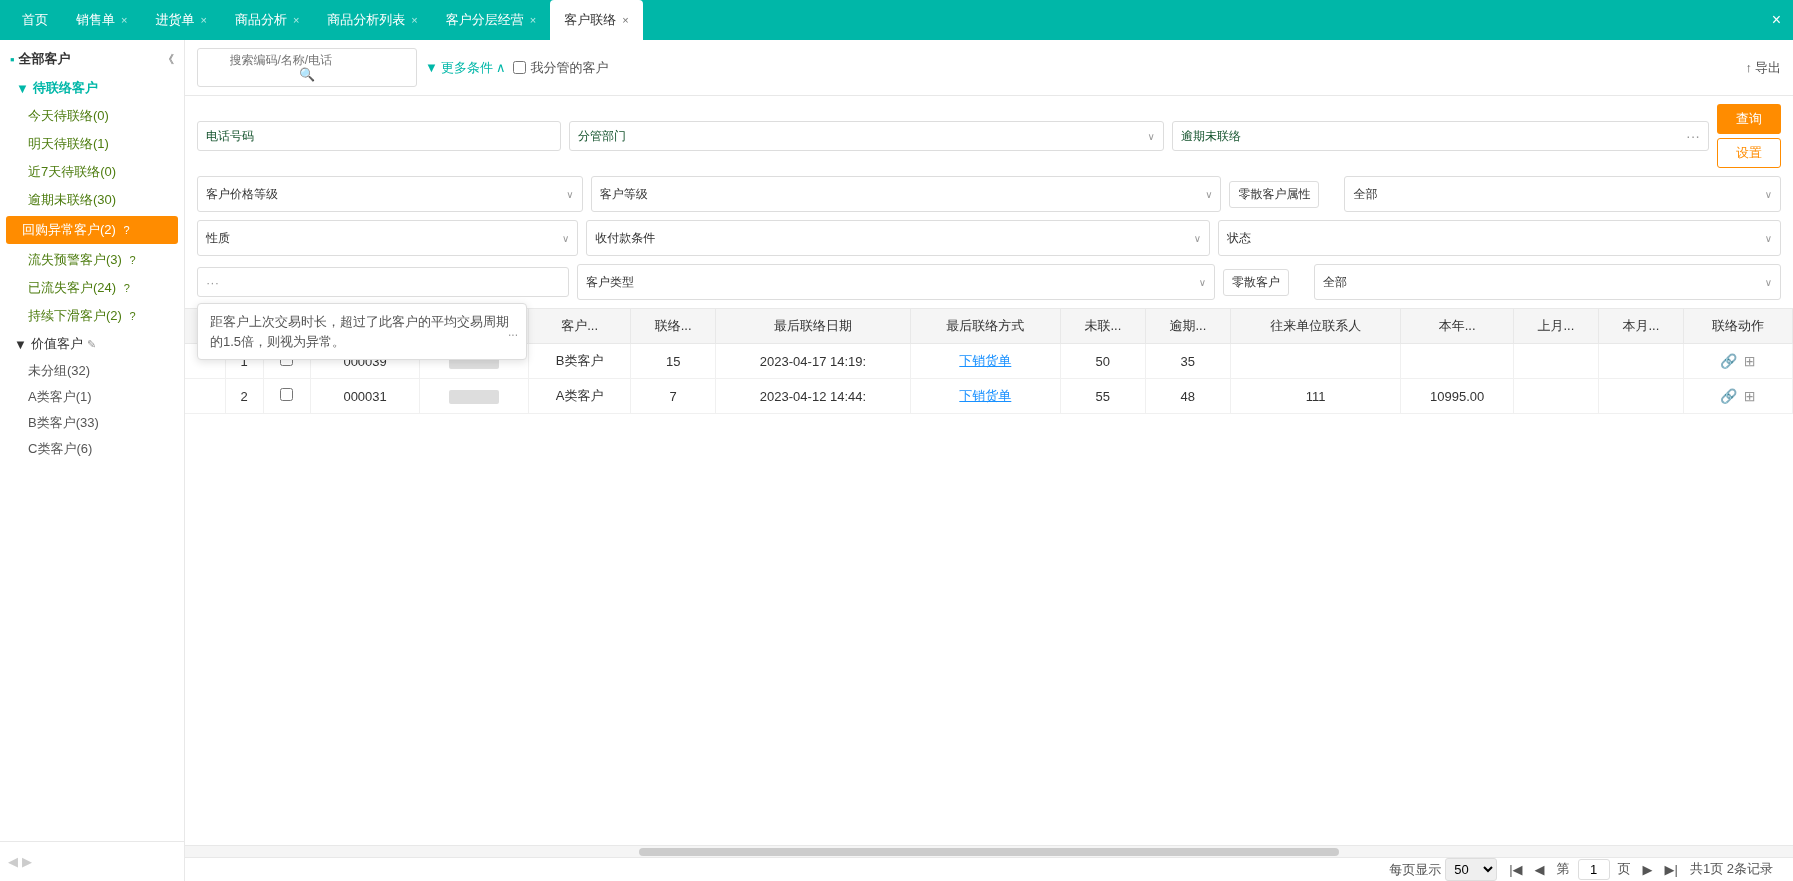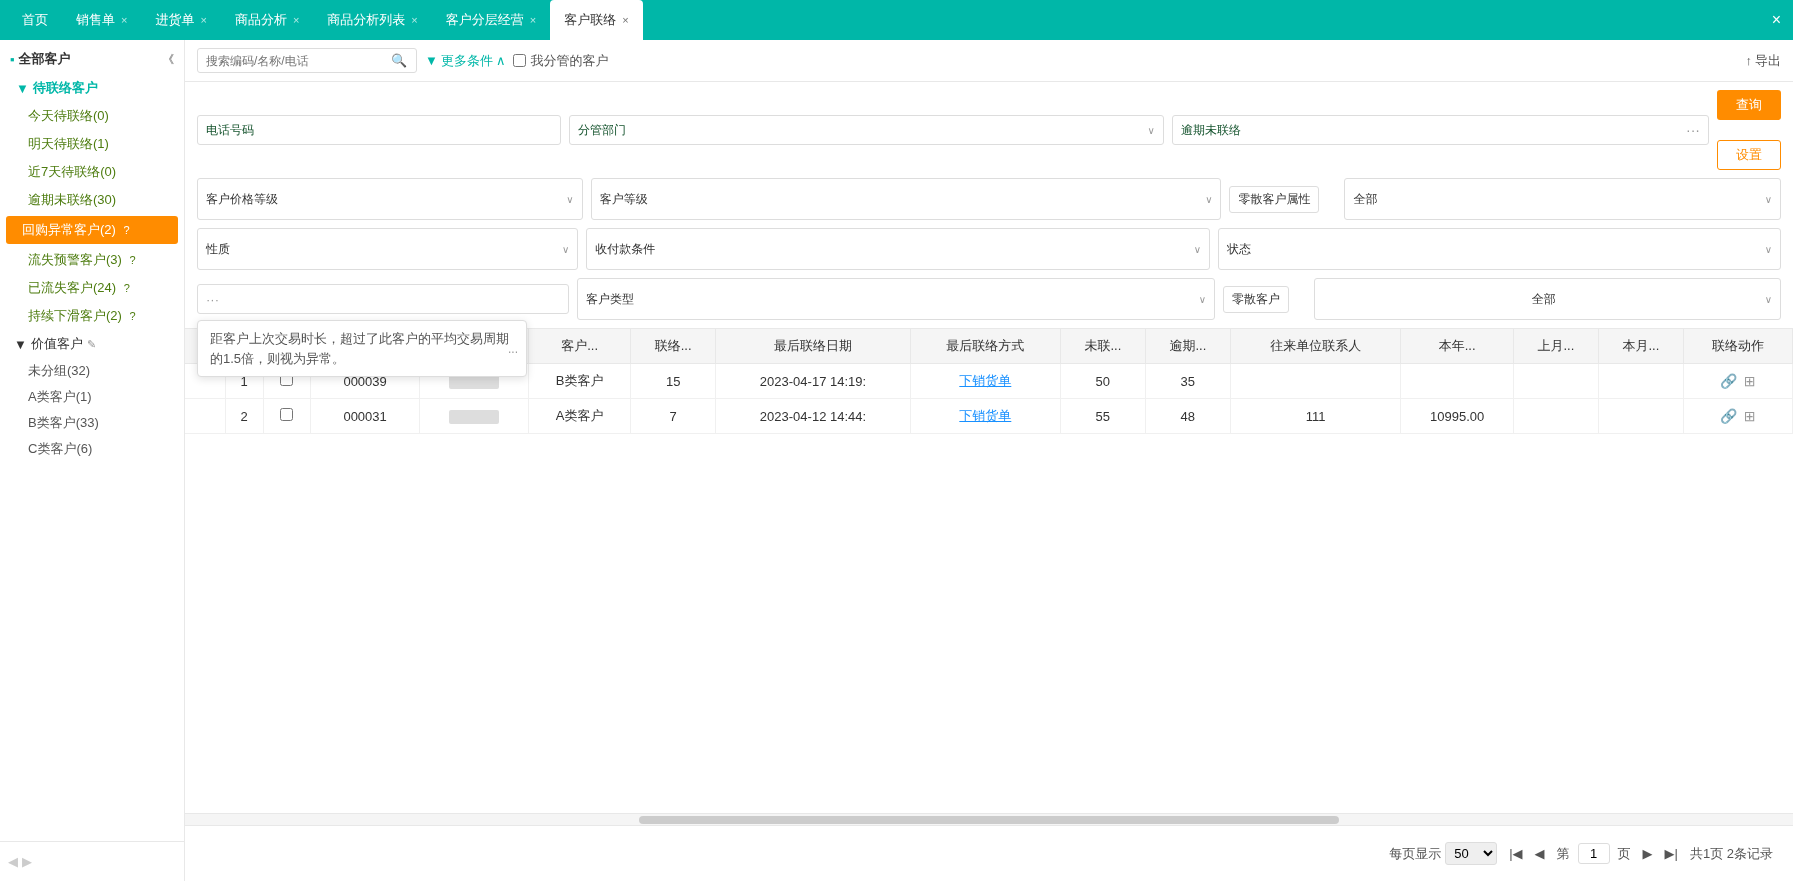--- a/index.html
+++ b/index.html
@@ -76,21 +76,21 @@
       flex: 1; display: flex; flex-direction: column; overflow: hidden;
     }
 
     
     .filter-bar {
       background: white; padding: 8px 12px;
       border-bottom: 1px solid #e8e8e8; display: flex; align-items: center; gap: 8px;
     }
     .filter-bar .search-box {
       display: flex; align-items: center; border: 1px solid #ddd;
-      border-radius: 3px; padding: 4px 8px; width: 220px;
+      border-radius: 3px; padding: 4px 8px; width: 220px; flex-direction: column;
     }
     .filter-bar .search-box input {
       border: none; outline: none; flex: 1; font-size: 12px;
     }
     .filter-bar .more-filter {
       display: flex; align-items: center; color: #00b7a8; cursor: pointer;
       font-size: 12px; gap: 3px;
     }
     .filter-bar .my-customer {
       display: flex; align-items: center; gap: 4px; font-size: 12px; color: #555;
@@ -114,37 +114,37 @@
       display: flex; align-items: center; flex: 1;
       border: 1px solid #ddd; border-radius: 3px; padding: 4px 8px;
       min-width: 0; height: 30px;
     }
     .filter-field .field-label { color: #14532d; font-size: 12px; flex: 1; }
     .filter-field .dropdown-arrow { color: #999; font-size: 10px; }
     .filter-field.with-ellipsis .ellipsis { color: #999; font-size: 14px; }
     .filter-select {
       display: flex; align-items: center; flex: 1; min-width: 0;
       border: 1px solid #ddd; border-radius: 3px; padding: 4px 8px;
-      height: 42px; position: relative;
+      height: 36px; position: relative;
     }
     .filter-select .label { flex: 1; color: #333; font-size: 12px; }
     .filter-select .arrow { color: #999; font-size: 10px; }
     .filter-inline {
       display: flex; align-items: center; gap: 21px;
     }
     .query-btn {
       background: #ff8c00; color: white; border: none;
       border-radius: 3px; padding: 6px 18px; cursor: pointer; font-size: 13px;
     }
     .setting-btn {
       background: white; color: #ff8c00; border: 1px solid #ff8c00;
       border-radius: 3px; padding: 5px 18px; cursor: pointer; font-size: 13px;
     }
     .action-btns {
-      display: flex; flex-direction: column; gap: 20px; margin-left: auto;
+      display: flex; flex-direction: column; gap: 4px; margin-left: auto;
     }
 
     
     .table-container {
       flex: 1; overflow: auto; background: white;
     }
     table {
       width: 100%; border-collapse: collapse; font-size: 12px;
     }
     table thead th {
@@ -171,22 +171,22 @@
       box-shadow: 0 2px 8px rgba(0,0,0,0.12); z-index: 100;
       max-width: 330px; line-height: 1.5;
     }
     .tooltip-box::after {
       content: '...'; position: absolute; right: 8px; top: 50%;
       transform: translateY(-50%); color: #999;
     }
 
     
     .table-footer {
-      display: flex; align-items: center; justify-content: flex-end;
-      padding: 16px 16px; background: white; border-top: 1px solid #e8e8e8;
+      display: flex; align-items: flex-start; justify-content: flex-end;
+      padding: 0 16px; background: white; border-top: 1px solid #e8e8e8;
       gap: 8px; font-size: 12px; color: #555;
     }
     .footer-page-size {
       display: flex; align-items: center; gap: 4px;
     }
     .footer-page-size select {
       border: 1px solid #ddd; border-radius: 3px; padding: 2px 4px;
     }
     .page-nav { display: flex; align-items: center; gap: 4px; }
     .page-nav span { cursor: pointer; color: #555; padding: 2px 4px; }
@@ -397,21 +397,21 @@
           <div style="border:1px solid #ddd;border-radius:3px;padding:4px 8px;height:30px;display:flex;align-items:center;color:#999;font-size:13px;">···</div>
 
           <div class="tooltip-box" style="position:absolute;top:36px;left:0;z-index:200;width:330px;">
             <span>距客户上次交易时长，超过了此客户的平均交易周期的1.5倍，则视为异常。</span>
           </div>
         </div>
         <div class="filter-select" style="flex:2;">
           <span class="label">客户类型</span>
           <span class="arrow">∨</span>
         </div>
-        <div class="filter-inline" style="flex:1.8; display:flex; align-items:center;text-align:center;">
+        <div class="filter-inline" style="flex:1.8; display:flex; align-items:center;">
           <span style="border:1px solid #ddd;border-radius:3px;padding:4px 8px;flex:0 0 auto;color:#333;font-size:12px;">零散客户</span>
           <div class="filter-select" style="margin-left:4px;">
             <span class="label">全部</span>
             <span class="arrow">∨</span>
           </div>
         </div>
       </div>
     </div>
 
     <div class="table-container">

